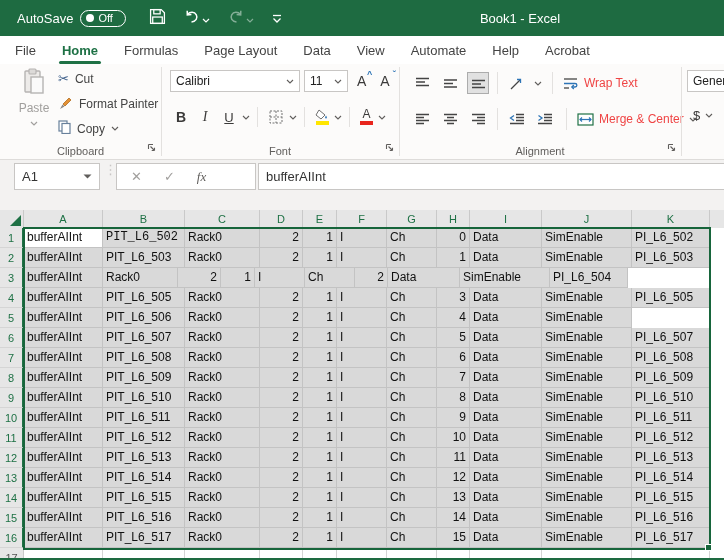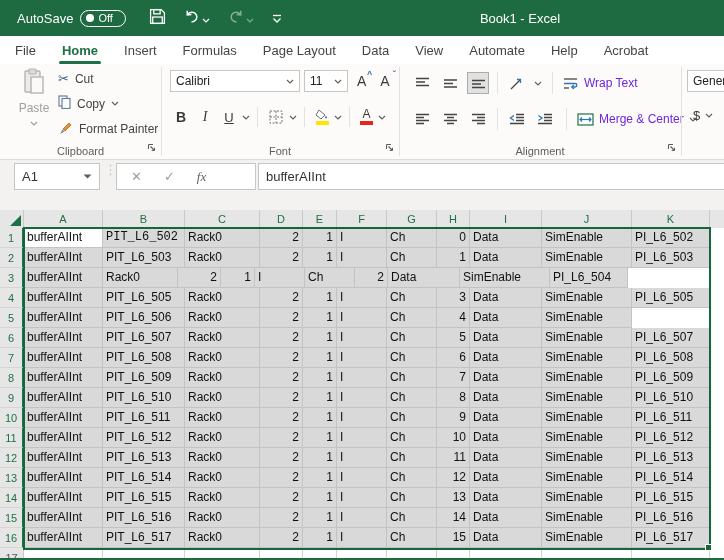--- a/index.html
+++ b/index.html
@@ -57,21 +57,21 @@
   .colorbtn .glyph { font-size:12px; line-height:11px; color:#3b3a39; }
   .bar { width:13px; height:4px; margin-top:1px; }
   .minisep { width:1px; height:20px; background:#E3E1DF; margin:0 5px; }
 
   
   .g-align { left:399px; width:282px; }
   .arow1 { position:absolute; left:12px; top:8px; display:flex; gap:6px; align-items:center; }
   .arow2 { position:absolute; left:12px; top:44px; display:flex; gap:6px; align-items:center; }
   .abtn { width:22px; height:22px; display:flex; align-items:center; justify-content:center; }
   .abtn.sel { background:#E1E1E1; border:1px solid #ACACAC; }
-  .albl { display:flex; align-items:center; gap:5px; white-space:nowrap; color:#6d28d9; }
+  .albl { display:flex; align-items:center; gap:5px; white-space:nowrap; color:#ef4444; }
   .vsep2 { width:1px; height:58px; background:#E3E1DF; margin:0 4px; align-self:flex-start; }
 
   
   .g-num { left:681px; right:0; }
   .numfmt { position:absolute; left:6px; top:6px; width:60px; }
   .dollar { position:absolute; left:12px; top:44px; display:flex; align-items:center; gap:5px; font-size:13px; color:#3b3a39; }
 
   
   .fbar { position:absolute; left:0; top:160px; width:724px; height:50px; background:#F3F2F1; }
   .namebox { position:absolute; left:14px; top:3px; width:86px; height:27px; background:#fff; border:1px solid #C8C6C4; display:flex; align-items:center; justify-content:space-between; padding:0 7px; font-size:13px; color:#333; }
@@ -162,23 +162,20 @@
   </div>
 
   <div class="tabrow">
       <div class="tab">
         <span>File</span>
       </div>
       <div class="tab active">
         <span>Home</span>
       </div>
       <div class="tab">
-        <span>Insert</span>
-      </div>
-      <div class="tab">
         <span>Formulas</span>
       </div>
       <div class="tab">
         <span>Page Layout</span>
       </div>
       <div class="tab">
         <span>Data</span>
       </div>
       <div class="tab">
         <span>View</span>
@@ -207,41 +204,41 @@
         </span>
         <div class="plabel">Paste</div>
         <svg width="8" height="5" viewBox="0 0 8 5">
             <path d="M1 1 L4 4 L7 1" fill="none" stroke="#A19F9D" stroke-width="1.2"></path>
           </svg>
       </div>
       <div class="clip-stack">
         <div class="crow">
           <span class="scissors">✂</span>
           <span>Cut</span>
+        </div>
+        <div class="crow">
+          <span>
+            <svg width="15" height="15" viewBox="0 0 15 15">
+                <path d="M5 9 L11 3 L13 5 L7 11 Z" fill="#E49135" stroke="#B06D1F" stroke-width="0.8"></path>
+                <path d="M2 14 L6.5 11.5 L4.5 9.5 Z" fill="#8A8886"></path>
+              </svg>
+          </span>
+          <span>Format Painter</span>
         </div>
         <div class="crow">
           <span>
             <svg width="13" height="14" viewBox="0 0 13 14">
                 <rect x="1" y="1" width="8" height="10" fill="#fff" stroke="#68809B" stroke-width="1.2"></rect>
                 <rect x="4" y="3.5" width="8" height="10" fill="#fff" stroke="#68809B" stroke-width="1.2"></rect>
               </svg>
           </span>
           <span>Copy</span>
           <svg width="8" height="5" viewBox="0 0 8 5">
               <path d="M1 1 L4 4 L7 1" fill="none" stroke="#605E5C" stroke-width="1.1"></path>
             </svg>
-        </div>
-        <div class="crow">
-          <span>
-            <svg width="15" height="15" viewBox="0 0 15 15">
-                <path d="M5 9 L11 3 L13 5 L7 11 Z" fill="#E49135" stroke="#B06D1F" stroke-width="0.8"></path>
-                <path d="M2 14 L6.5 11.5 L4.5 9.5 Z" fill="#8A8886"></path>
-              </svg>
-          </span>
-          <span>Format Painter</span>
         </div>
       </div>
       <div class="gfooter">Clipboard</div>
       <span class="launcher">
         <svg width="9" height="9" viewBox="0 0 9 9">
             <path d="M1.5 1.5 H6 M1.5 1.5 V6" stroke="#605E5C" stroke-width="1.1" fill="none"></path>
             <path d="M3.5 3.5 L7.5 7.5 M7.5 7.5 H4.7 M7.5 7.5 V4.7" stroke="#605E5C" stroke-width="1.1" fill="none"></path>
           </svg>
       </span>
     </div>

